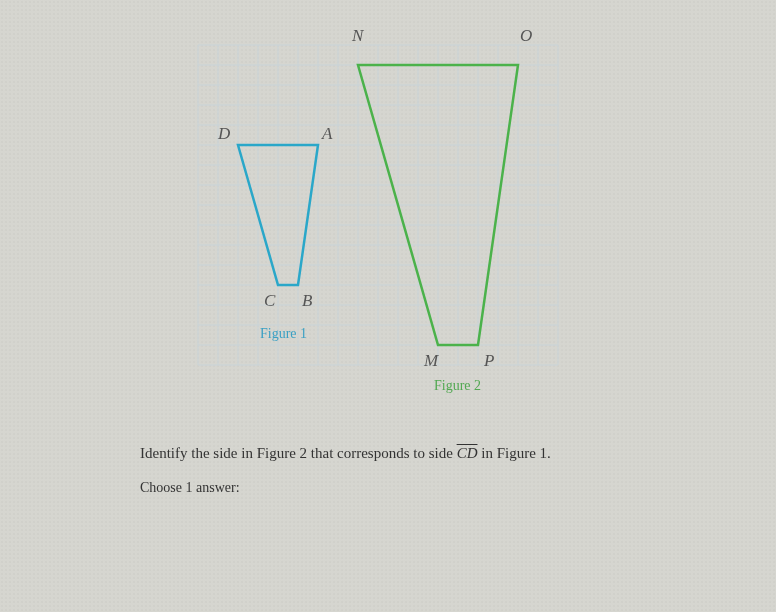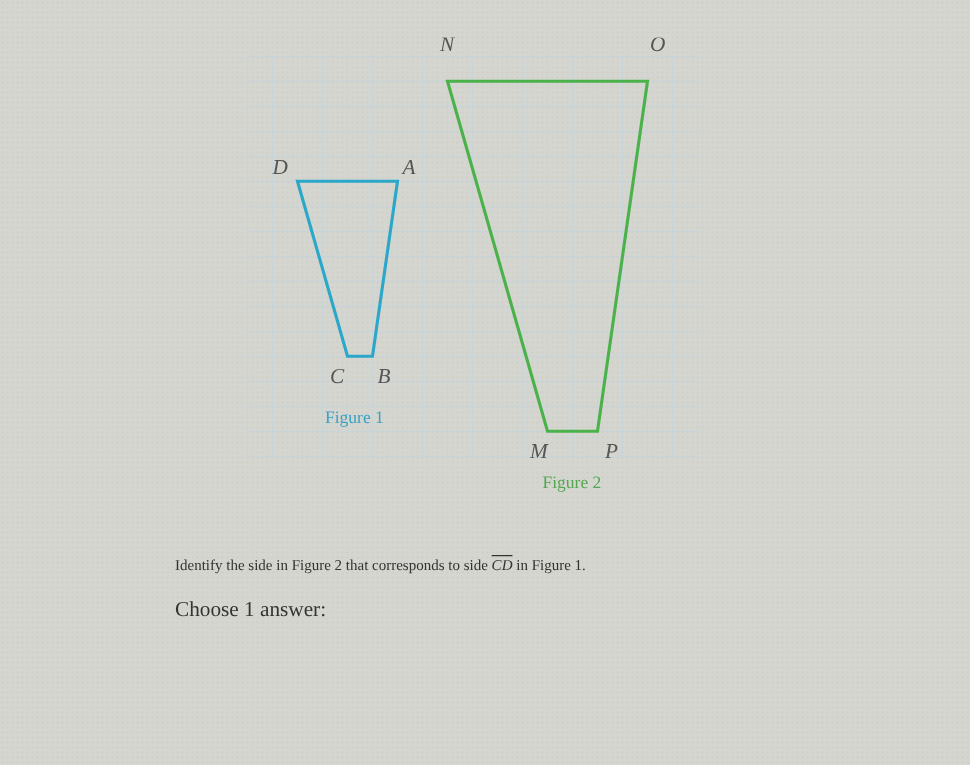--- a/index.html
+++ b/index.html
@@ -30,22 +30,22 @@
   .vertex-label {
     font-family: 'Times New Roman', serif;
     font-style: italic;
     font-size: 17px;
     fill: #555;
   }
   .caption {
     font-family: Georgia, serif;
     font-size: 14px;
   }
-  .question { font-size: 12px; margin-top: 10px; }
-  .choose { font-size: 17px; margin-top: 18px; font-weight: 500; }
+  .question { font-size: 15px; margin-top: 10px; }
+  .choose { font-size: 14px; margin-top: 18px; font-weight: 500; }
   .overline { text-decoration: overline; font-style: italic; }
   .num { font-family: 'Times New Roman', serif; }
 </style>
 </head>
 <body>
 
 <div class="content">
 
 
   <div class="grid-wrap">

